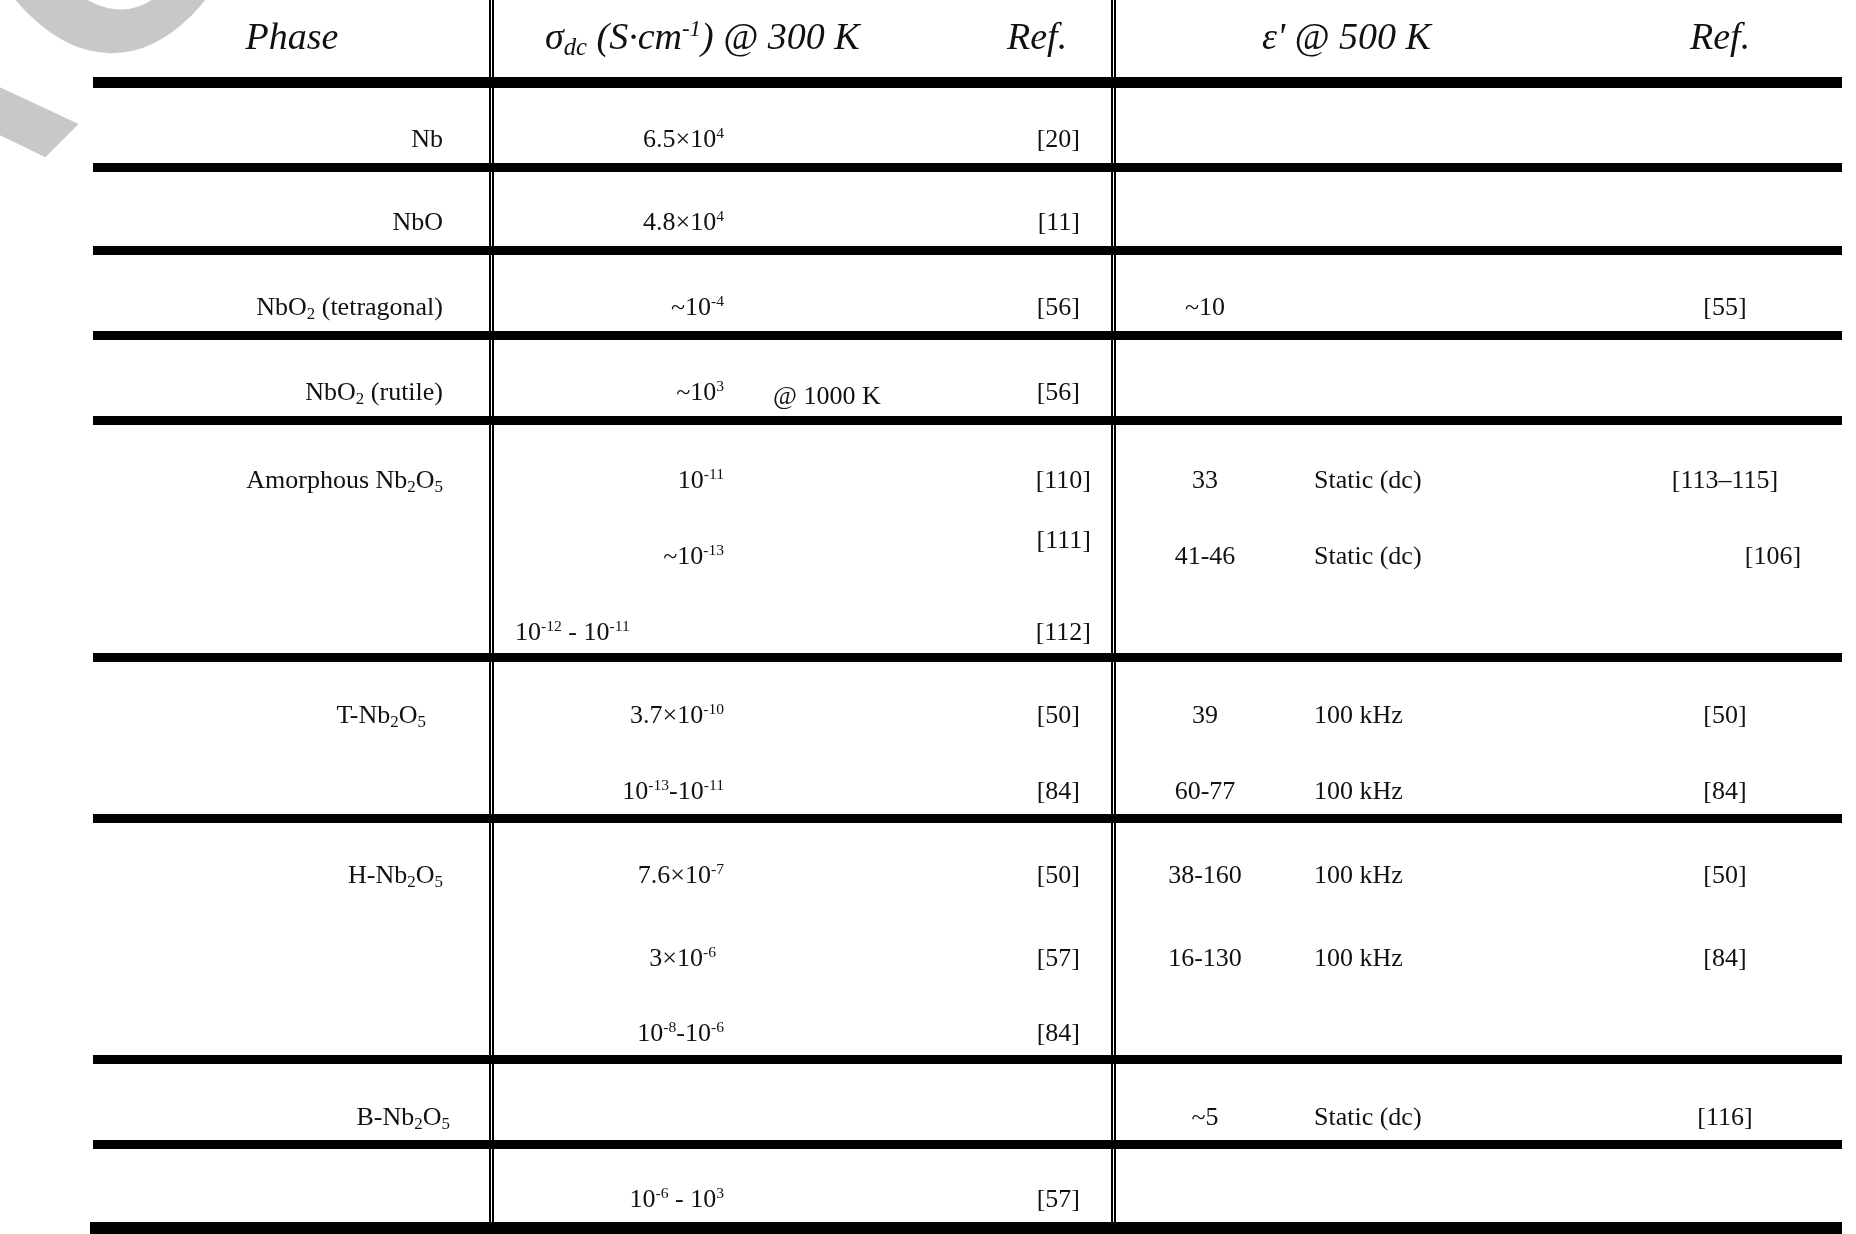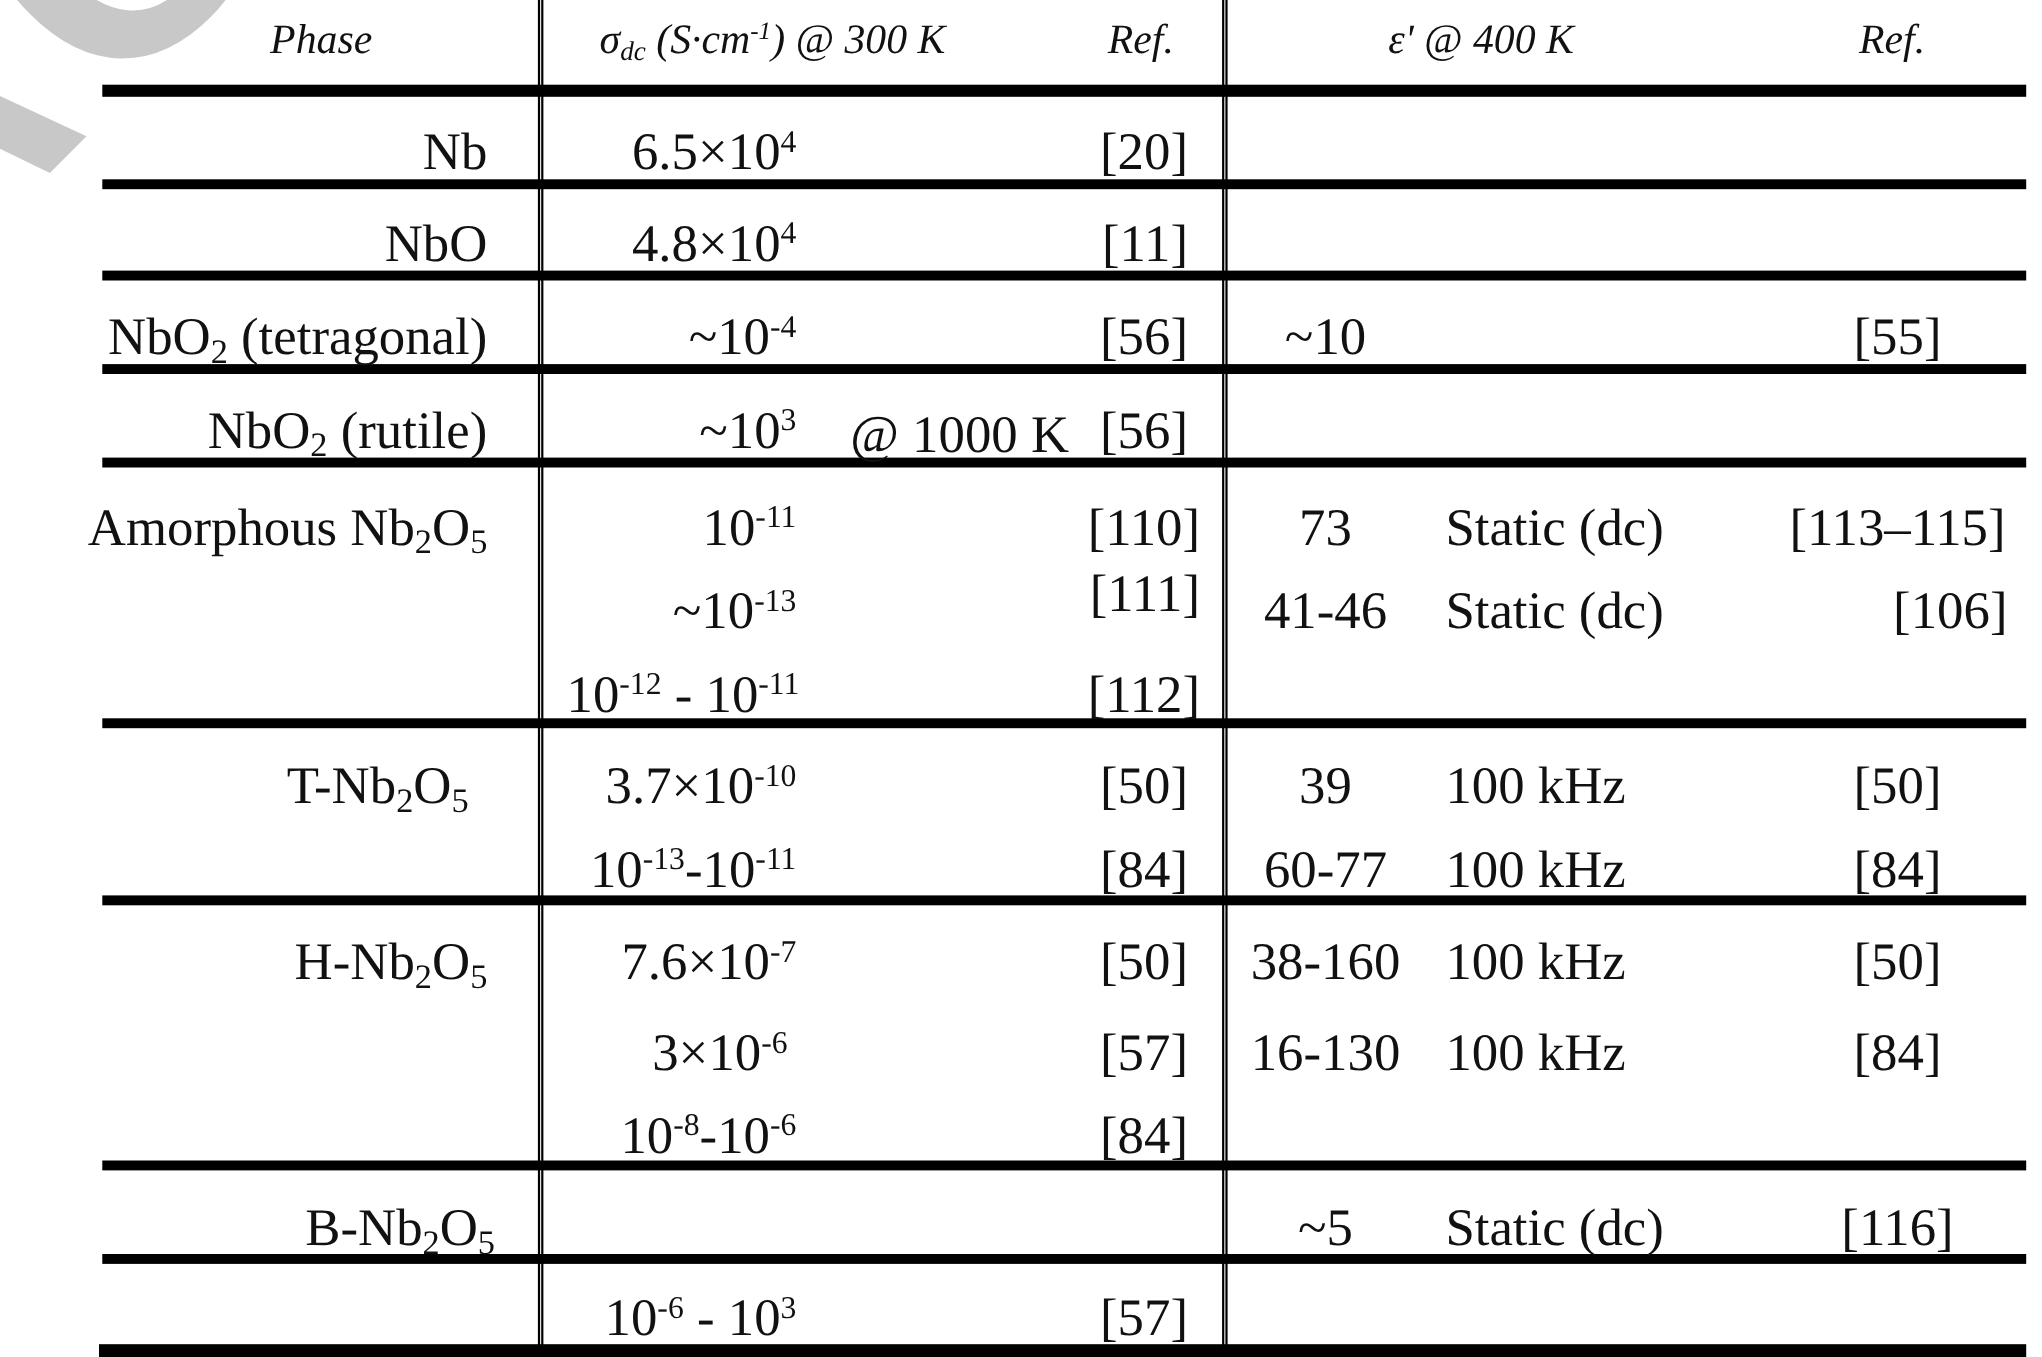--- a/index.html
+++ b/index.html
@@ -5,39 +5,39 @@
   html, body { margin:0; padding:0; background:#ffffff; }
   body { width:1856px; height:1234px; position:relative; overflow:hidden;
          font-family:"Liberation Serif","DejaVu Serif",serif; color:#111; }
   .watermark { position:absolute; left:-30px; top:-40px; font-family:"Liberation Sans",sans-serif;
                font-weight:bold; font-size:330px; color:#c8c8c8; transform:rotate(-45deg);
                transform-origin:0 100%; letter-spacing:20px; white-space:nowrap; z-index:0; }
   .table { position:absolute; left:0; top:0; width:1856px; height:1234px; z-index:1; }
   .hrule { position:absolute; left:93px; width:1749px; height:11px; background:#000; }
   .vline { position:absolute; top:0; width:5px; border-left:2px solid #000; border-right:2px solid #000;
            box-sizing:border-box; }
-  .cell { position:absolute; font-size:48px; line-height:44px; white-space:nowrap; }
+  .cell { position:absolute; font-size:26px; line-height:44px; white-space:nowrap; }
   .hdr { position:absolute; font-size:38px; font-weight:normal; font-style:italic; line-height:44px; white-space:nowrap; }
   .r { text-align:right; }
   .c { text-align:center; }
   sup { font-size:0.6em; vertical-align:0.55em; line-height:0; }
   sub { font-size:0.65em; vertical-align:-0.25em; line-height:0; }
   .subsmall { font-size:0.6em; vertical-align:-0.3em; }
 </style>
 </head>
 <body>
 
 <div class="watermark">ACCEPTED</div>
 
 <div class="table">
 
   <div class="hdr c" style="left:93px;width:398px;top:14px;">Phase</div>
   <div class="hdr" style="left:545px;top:14px;"><span>σ</span><sub>dc</sub><span> (S·cm</span><sup>-1</sup><span>) @ 300 K</span></div>
   <div class="hdr" style="left:1007px;top:14px;">Ref.</div>
-  <div class="hdr" style="left:1262px;top:14px;">ε' @ 400 K</div>
+  <div class="hdr" style="left:1262px;top:14px;">ε' @ 500 K</div>
   <div class="hdr" style="left:1690px;top:14px;">Ref.</div>
 
   <div class="hrule" style="top:77px;"></div>
   <div class="hrule" style="top:163px;height:9px;"></div>
   <div class="hrule" style="top:246px;height:9px;"></div>
   <div class="hrule" style="top:331px;height:9px;"></div>
   <div class="hrule" style="top:416px;height:9px;"></div>
   <div class="hrule" style="top:653px;height:9px;"></div>
   <div class="hrule" style="top:814px;height:9px;"></div>
   <div class="hrule" style="top:1055px;height:9px;"></div>
@@ -66,21 +66,21 @@
   <div class="cell" style="left:773px;top:374px;">@ 1000 K</div>
   <div class="cell r" style="right:776px;top:370px;">[56]</div>
 
   <div class="cell r" style="right:1413px;top:458px;"><span>Amorphous Nb</span><sub>2</sub><span>O</span><sub>5</sub></div>
   <div class="cell r" style="right:1132px;top:458px;"><span>10</span><sup>-11</sup></div>
   <div class="cell r" style="right:765px;top:458px;">[110]</div>
   <div class="cell r" style="right:1132px;top:534px;"><span>~10</span><sup>-13</sup></div>
   <div class="cell r" style="right:765px;top:518px;">[111]</div>
   <div class="cell" style="left:515px;top:610px;"><span>10</span><sup>-12</sup><span> - </span><span>10</span><sup>-11</sup></div>
   <div class="cell r" style="right:765px;top:610px;">[112]</div>
-  <div class="cell c" style="left:1130px;width:150px;top:458px;">73</div>
+  <div class="cell c" style="left:1130px;width:150px;top:458px;">33</div>
   <div class="cell" style="left:1314px;top:458px;">Static (dc)</div>
   <div class="cell c" style="left:1620px;width:210px;top:458px;">[113–115]</div>
   <div class="cell c" style="left:1130px;width:150px;top:534px;">41-46</div>
   <div class="cell" style="left:1314px;top:534px;">Static (dc)</div>
   <div class="cell c" style="left:1688px;width:170px;top:534px;">[106]</div>
 
   <div class="cell r" style="right:1430px;top:693px;"><span>T-Nb</span><sub>2</sub><span>O</span><sub>5</sub></div>
   <div class="cell r" style="right:1132px;top:693px;"><span>3.7×10</span><sup>-10</sup></div>
   <div class="cell r" style="right:776px;top:693px;">[50]</div>
   <div class="cell r" style="right:1132px;top:769px;"><span>10</span><sup>-13</sup><span>-</span><span>10</span><sup>-11</sup></div>

